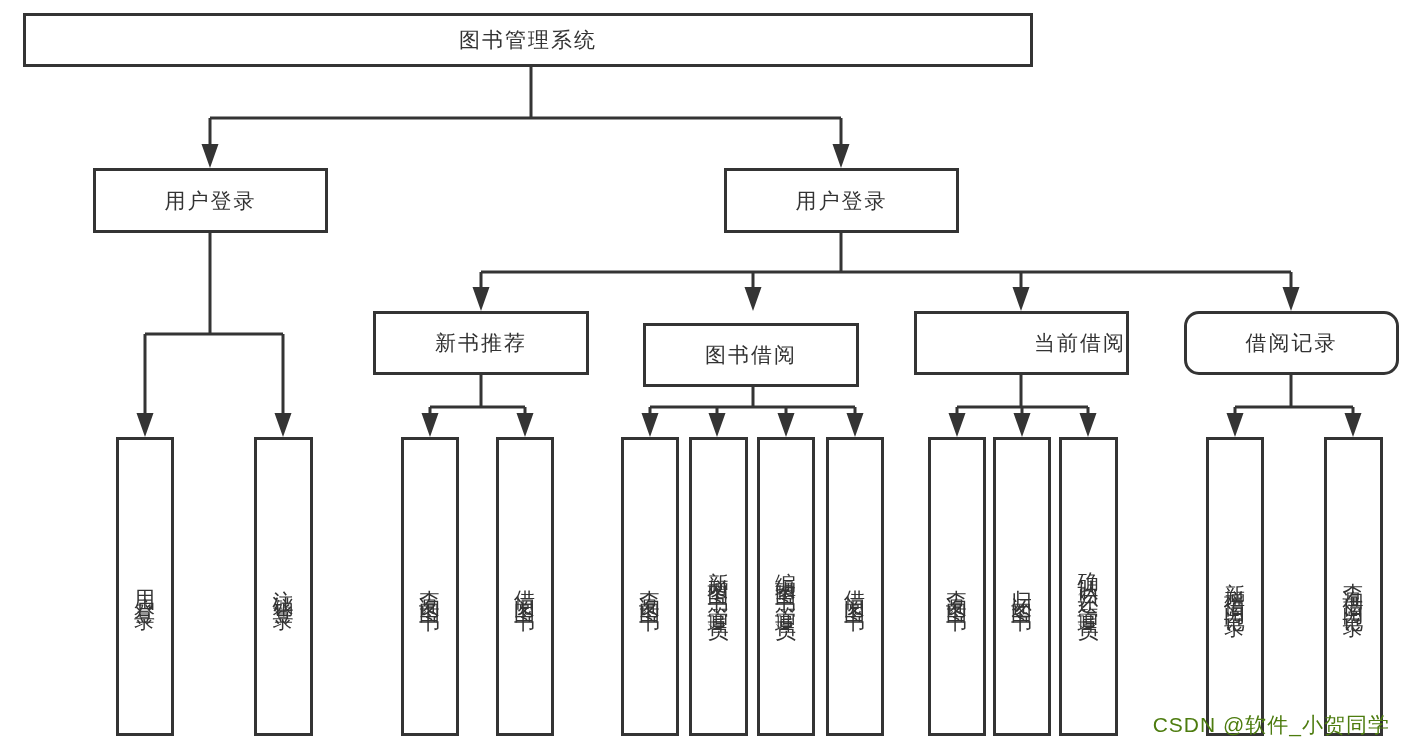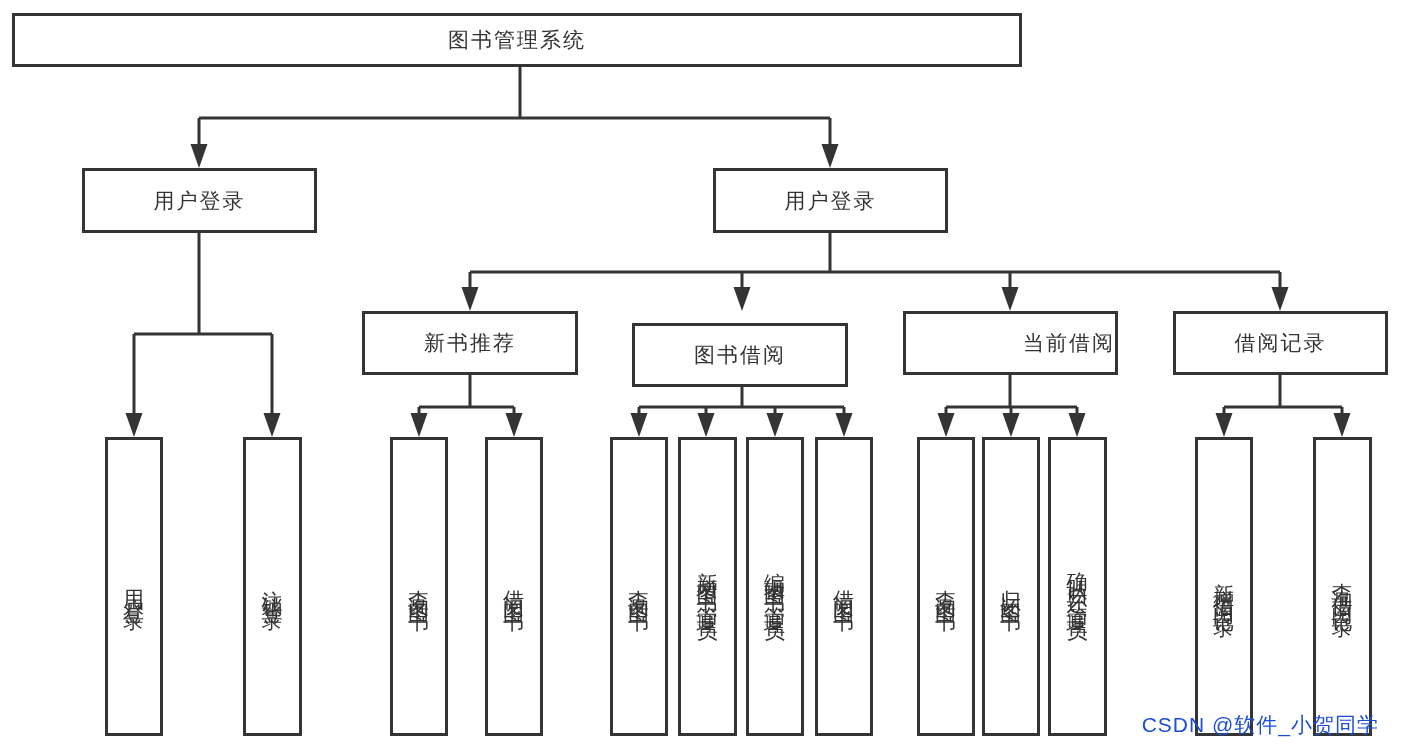--- a/index.html
+++ b/index.html
@@ -3,20 +3,21 @@
 <meta charset="utf-8">
 <style>
   html, body { margin: 0; padding: 0; background: #ffffff; }
   .canvas {
     position: relative;
     width: 1393px;
     height: 747px;
     background: #ffffff;
     font-family: "Liberation Sans", sans-serif;
     overflow: hidden;
+    margin-left: 11px;
   }
   .connector-svg {
     position: absolute;
     left: 0; top: 0;
     width: 1405px; height: 747px;
   }
   .node {
     position: absolute;
     box-sizing: border-box;
     border: 3px solid #343434;
@@ -40,41 +41,41 @@
     line-height: 1;
     white-space: nowrap;
   }
   
   .b-root   { left: 12px;   top: 13px;  width: 1010px; height: 54px; }
   .b-user   { left: 82px;   top: 168px; width: 235px;  height: 65px; }
   .b-mgmt   { left: 713px;  top: 168px; width: 235px;  height: 65px; }
   .b-rec    { left: 362px;  top: 311px; width: 216px;  height: 64px; }
   .b-borrow { left: 632px;  top: 323px; width: 216px;  height: 64px; }
   .b-cur    { left: 903px;  top: 311px; width: 215px;  height: 64px; justify-content: flex-end; }
-  .b-recs   { left: 1173px; top: 311px; width: 215px;  height: 64px; }
+  .b-recs   { left: 1173px; top: 311px; width: 215px;  height: 64px; border-radius: 15px; }
   .leaf { top: 437px; height: 299px; }
   .b-l1  { left: 105px;  width: 58px; }
   .b-l2  { left: 243px;  width: 59px; }
   .b-l3  { left: 390px;  width: 58px; }
   .b-l4  { left: 485px;  width: 58px; }
   .b-l5  { left: 610px;  width: 58px; }
   .b-l6  { left: 678px;  width: 59px; }
   .b-l7  { left: 746px;  width: 58px; }
   .b-l8  { left: 815px;  width: 58px; }
   .b-l9  { left: 917px;  width: 58px; }
   .b-l10 { left: 982px;  width: 58px; }
   .b-l11 { left: 1048px; width: 59px; }
   .b-l12 { left: 1195px; width: 58px; }
   .b-l13 { left: 1313px; width: 59px; }
   .watermark {
     position: absolute;
     right: 14px;
     bottom: 8px;
     font-size: 21px;
-    color: #1d4ed8;
+    color: #4d7c0f;
     letter-spacing: 1px;
     white-space: nowrap;
   }
 </style>
 </head>
 <body>
 
 <div class="canvas">
 
   <svg class="connector-svg" viewBox="0 0 1405 747" xmlns="http://www.w3.org/2000/svg" aria-hidden="true">

